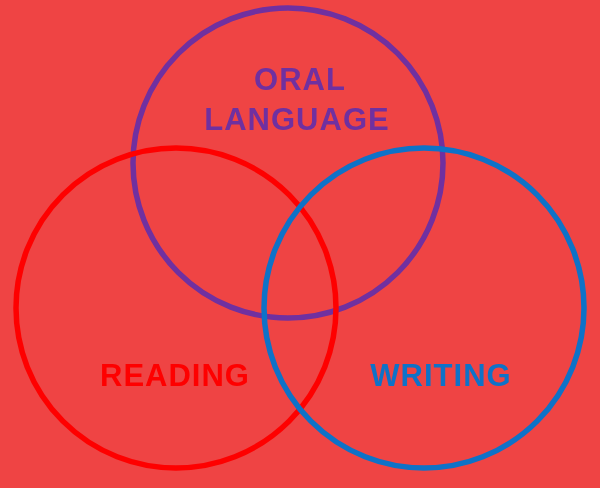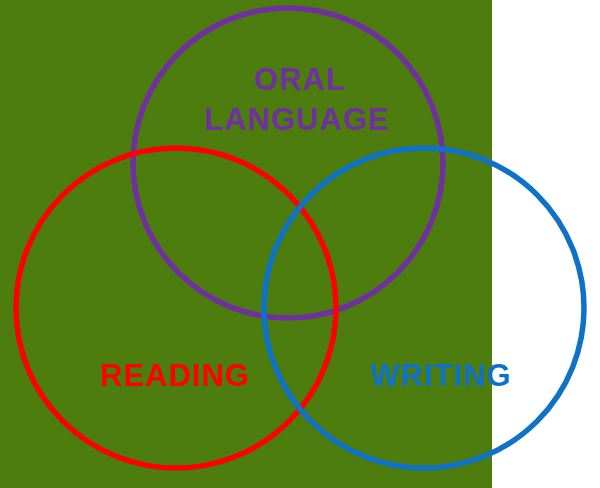--- a/index.html
+++ b/index.html
@@ -6,23 +6,23 @@
     margin: 0;
     padding: 0;
     background: #ffffff;
     width: 600px;
     height: 488px;
     overflow: hidden;
     font-family: "Liberation Sans", sans-serif;
   }
   .stage {
     position: relative;
-    width: 492px;
+    width: 600px;
     height: 488px;
-    background: #4d7c0f;
+    background: #ef4444;
   }
   svg .ring {
     fill: none;
     stroke-width: 5.5px;
   }
   svg .label {
     font-family: "Liberation Sans", "DejaVu Sans", sans-serif;
     font-weight: bold;
     font-size: 31px;
     letter-spacing: 1px;

